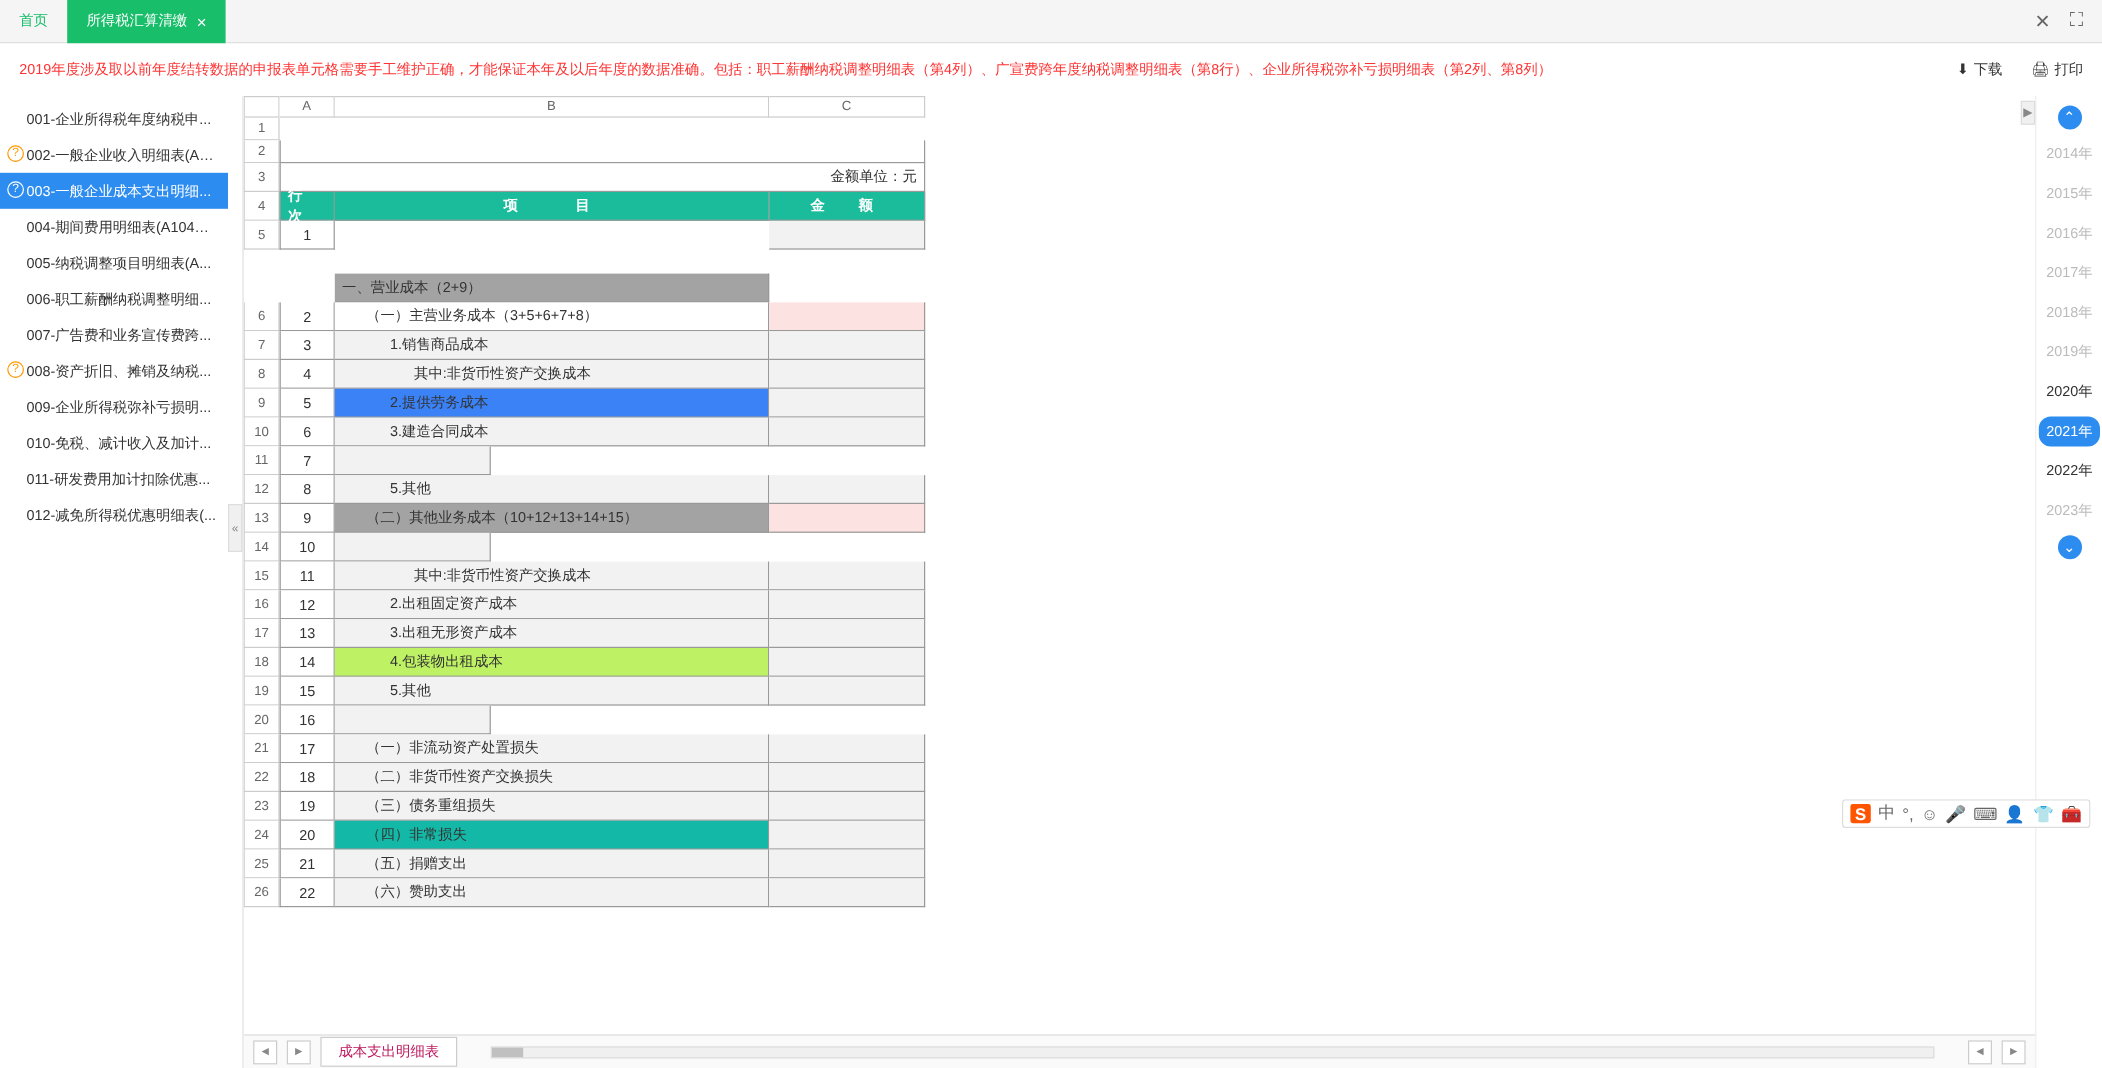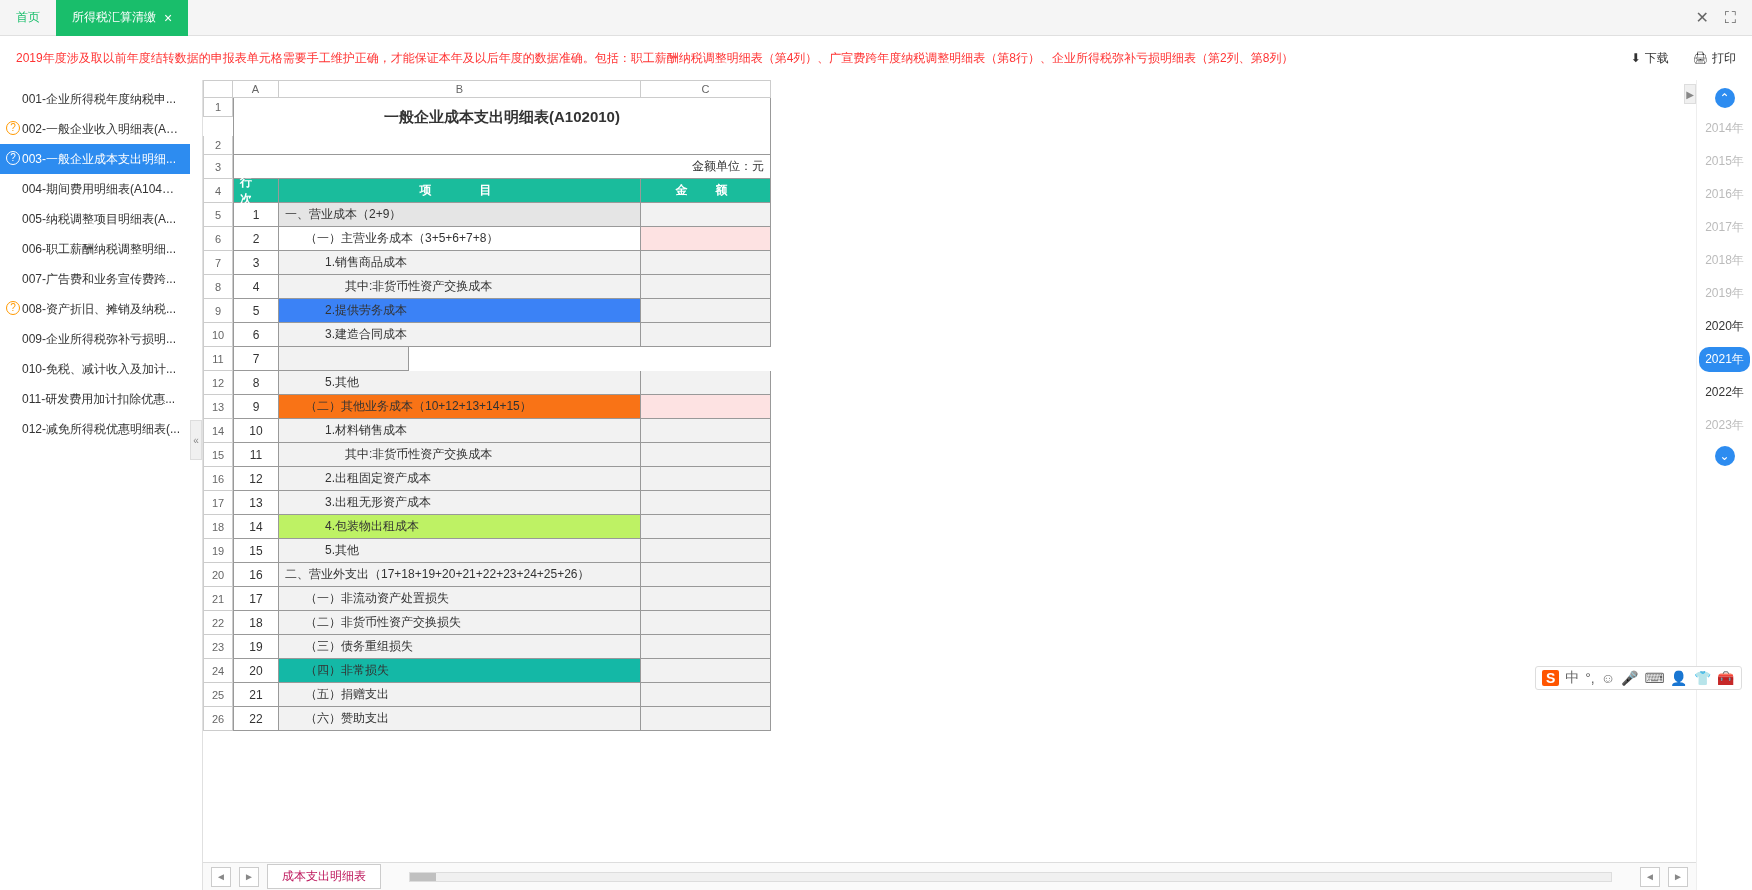--- a/index.html
+++ b/index.html
@@ -93,40 +93,39 @@
     <div class="sheet-area">
       <div class="grid-scroll" id="grid">
           <div class="col-headers">
             <div class="col-header" style="width: 30px;"></div>
             <div class="col-header" style="width: 46px;">A</div>
             <div class="col-header" style="width: 362px;">B</div>
             <div class="col-header" style="width: 130px;">C</div>
           </div>
           <div class="row">
             <div class="row-num" style="height: 19px;">1</div>
-            <div class="cell " style="width: 538px; height: 38px; border-bottom: none; font-size: 15px; font-weight: bold; justify-content: center; border-left: 1px solid rgb(153, 153, 153);">一般企业成本支出明细表(A102010)</div>
           </div>
           <div class="row">
             <div class="row-num" style="height: 19px;">2</div>
             <div class="cell " style="width: 538px; height: 19px; border-left: 1px solid rgb(153, 153, 153); border-top: none;"></div>
           </div>
           <div class="row">
             <div class="row-num" style="height: 24px;">3</div>
             <div class="cell right" style="width: 538px; border-left: 1px solid rgb(153, 153, 153);">金额单位：元</div>
           </div>
           <div class="row">
             <div class="row-num" style="height: 24px;">4</div>
             <div class="cell header-cell center" style="width: 46px; border-left: 1px solid rgb(153, 153, 153);">行次</div>
             <div class="cell header-cell center" style="width: 362px;">项　　目</div>
             <div class="cell header-cell center" style="width: 130px;">金　额</div>
           </div>
           <div class="row">
             <div class="row-num" style="height: 24px;">5</div>
             <div class="cell center" style="width: 46px; border-left: 1px solid rgb(153, 153, 153); background: rgb(255, 255, 255);">1</div>
-            <div class="cell " style="width: 362px; padding-left: 6px; background: #e5e5e5;">一、营业成本（2+9）</div>
+            <div class="cell " style="width: 362px; padding-left: 6px; background: #a3a3a3; margin-top: 44px;">一、营业成本（2+9）</div>
             <div class="cell " style="width: 130px; background: rgb(242, 242, 242);"></div>
           </div>
           <div class="row">
             <div class="row-num" style="height: 24px;">6</div>
             <div class="cell center" style="width: 46px; border-left: 1px solid rgb(153, 153, 153); background: rgb(255, 255, 255);">2</div>
             <div class="cell " style="width: 362px; padding-left: 26px; background: rgb(255, 255, 255);">（一）主营业务成本（3+5+6+7+8）</div>
             <div class="cell " style="width: 130px; background: rgb(253, 226, 226);"></div>
           </div>
           <div class="row">
             <div class="row-num" style="height: 24px;">7</div>
@@ -159,27 +158,26 @@
           </div>
           <div class="row">
             <div class="row-num" style="height: 24px;">12</div>
             <div class="cell center" style="width: 46px; border-left: 1px solid rgb(153, 153, 153); background: rgb(255, 255, 255);">8</div>
             <div class="cell " style="width: 362px; padding-left: 46px; background: rgb(242, 242, 242);">5.其他</div>
             <div class="cell " style="width: 130px; background: rgb(242, 242, 242);"></div>
           </div>
           <div class="row">
             <div class="row-num" style="height: 24px;">13</div>
             <div class="cell center" style="width: 46px; border-left: 1px solid rgb(153, 153, 153); background: rgb(255, 255, 255);">9</div>
-            <div class="cell " style="width: 362px; padding-left: 26px; background: #f97316;">（二）其他业务成本（10+12+13+14+15）</div>
+            <div class="cell " style="width: 362px; padding-left: 26px; background: #a3a3a3;">（二）其他业务成本（10+12+13+14+15）</div>
             <div class="cell " style="width: 130px; background: rgb(253, 226, 226);"></div>
           </div>
           <div class="row">
             <div class="row-num" style="height: 24px;">14</div>
             <div class="cell center" style="width: 46px; border-left: 1px solid rgb(153, 153, 153); background: rgb(255, 255, 255);">10</div>
-            <div class="cell " style="width: 362px; padding-left: 46px; background: rgb(242, 242, 242);">1.材料销售成本</div>
             <div class="cell " style="width: 130px; background: rgb(242, 242, 242);"></div>
           </div>
           <div class="row">
             <div class="row-num" style="height: 24px;">15</div>
             <div class="cell center" style="width: 46px; border-left: 1px solid rgb(153, 153, 153); background: rgb(255, 255, 255);">11</div>
             <div class="cell " style="width: 362px; padding-left: 66px; background: rgb(242, 242, 242);">其中:非货币性资产交换成本</div>
             <div class="cell " style="width: 130px; background: rgb(242, 242, 242);"></div>
           </div>
           <div class="row">
             <div class="row-num" style="height: 24px;">16</div>
@@ -201,21 +199,20 @@
           </div>
           <div class="row">
             <div class="row-num" style="height: 24px;">19</div>
             <div class="cell center" style="width: 46px; border-left: 1px solid rgb(153, 153, 153); background: rgb(255, 255, 255);">15</div>
             <div class="cell " style="width: 362px; padding-left: 46px; background: rgb(242, 242, 242);">5.其他</div>
             <div class="cell " style="width: 130px; background: rgb(242, 242, 242);"></div>
           </div>
           <div class="row">
             <div class="row-num" style="height: 24px;">20</div>
             <div class="cell center" style="width: 46px; border-left: 1px solid rgb(153, 153, 153); background: rgb(255, 255, 255);">16</div>
-            <div class="cell " style="width: 362px; padding-left: 6px; background: rgb(242, 242, 242);">二、营业外支出（17+18+19+20+21+22+23+24+25+26）</div>
             <div class="cell " style="width: 130px; background: rgb(242, 242, 242);"></div>
           </div>
           <div class="row">
             <div class="row-num" style="height: 24px;">21</div>
             <div class="cell center" style="width: 46px; border-left: 1px solid rgb(153, 153, 153); background: rgb(255, 255, 255);">17</div>
             <div class="cell " style="width: 362px; padding-left: 26px; background: rgb(242, 242, 242);">（一）非流动资产处置损失</div>
             <div class="cell " style="width: 130px; background: rgb(242, 242, 242);"></div>
           </div>
           <div class="row">
             <div class="row-num" style="height: 24px;">22</div>

